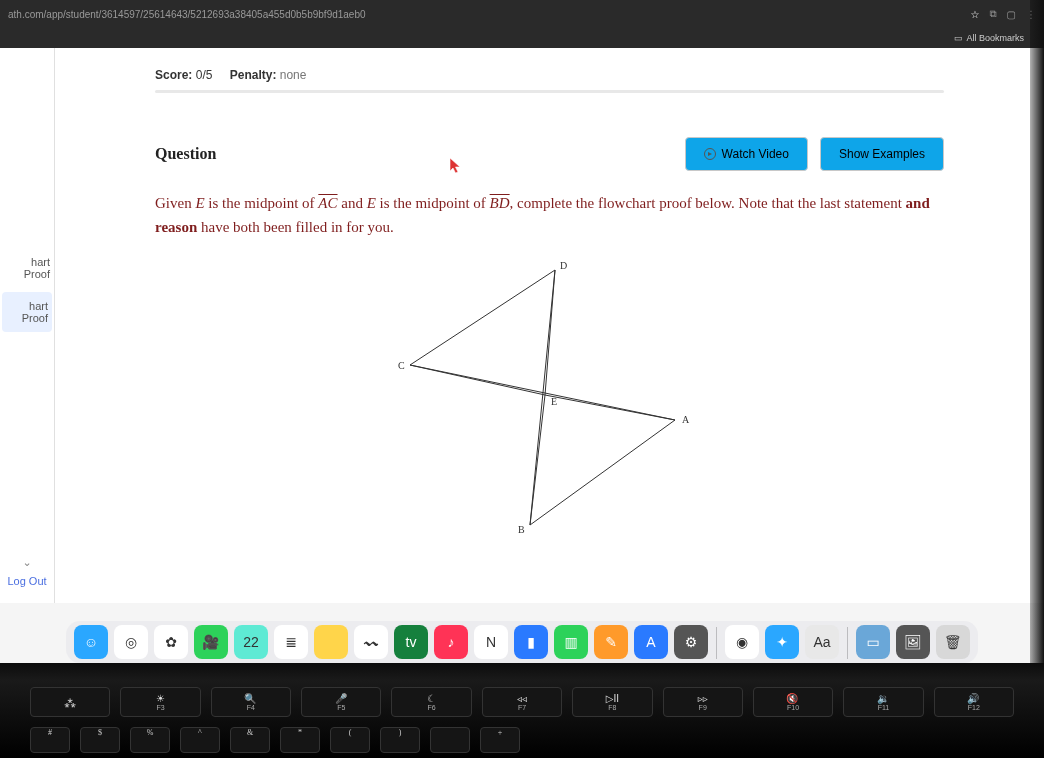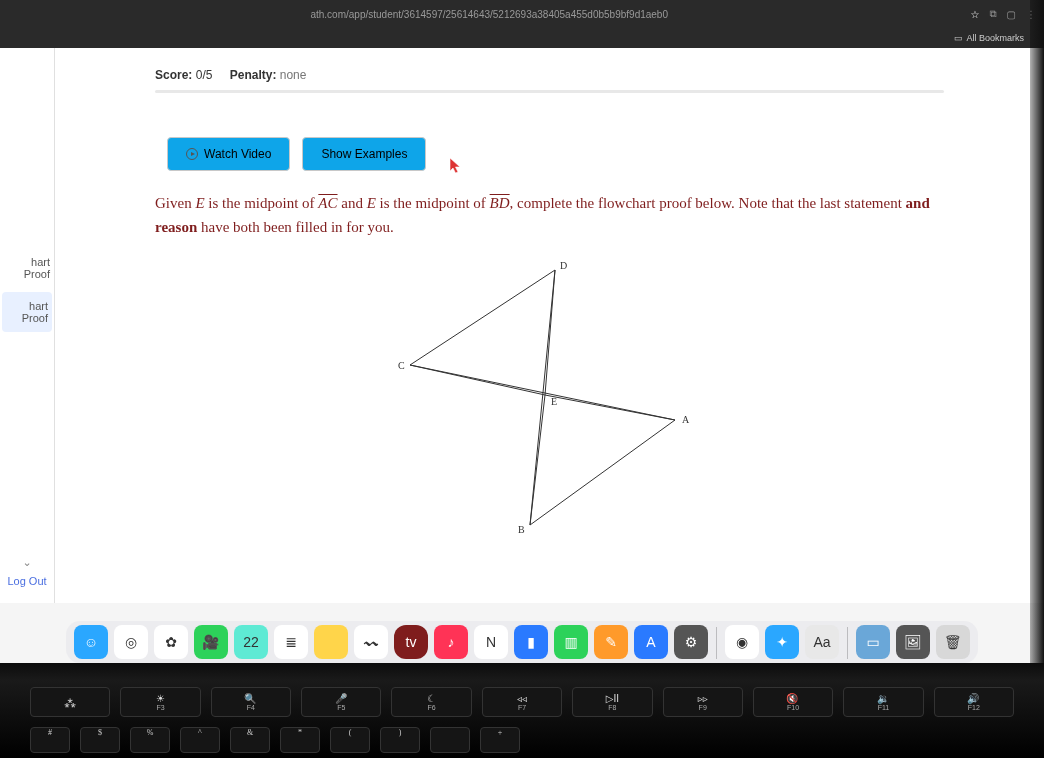--- a/index.html
+++ b/index.html
@@ -14,21 +14,21 @@
 .browser-bar {
   background: #2a2a2a;
   height: 28px;
   display: flex;
   align-items: center;
   padding: 0 8px;
   color: #999;
   font-size: 10px;
   font-family: -apple-system, sans-serif;
 }
-.browser-bar .url { flex: 1; text-align: center; }
+.browser-bar .url { flex: 1; }
 .browser-bar .icon-group { display: flex; gap: 10px; align-items: center; }
 .browser-bar .star { color: #fff; }
 .bookmarks-bar {
   background: #2a2a2a;
   height: 20px;
   display: flex;
   justify-content: flex-end;
   align-items: center;
   padding: 0 20px;
   color: #ccc;
@@ -266,20 +266,21 @@
 
     <div class="score-row">
       <b><span>Score:</span></b>
       <span>0/5</span>
       <span class="penalty-label">Penalty:</span>
       <span class="penalty-val">none</span>
     </div>
     <div class="progress"></div>
 
     <div class="q-header">
+      <span class="q-label">Question</span>
       <button class="btn">
         <span class="play-icon"></span>
         <span>Watch Video</span>
       </button>
       <button class="btn">
         <span>Show Examples</span>
       </button>
     </div>
 
     <p class="prompt">
@@ -313,21 +314,21 @@
 <div class="dock-wrap">
   <div class="dock" id="dock">
       <div class="dock-icon" style="background: rgb(42, 167, 255); color: rgb(255, 255, 255);">☺</div>
       <div class="dock-icon" style="background: rgb(255, 255, 255); color: rgb(51, 51, 51);">◎</div>
       <div class="dock-icon" style="background: rgb(255, 255, 255); color: rgb(51, 51, 51);">✿</div>
       <div class="dock-icon" style="background: rgb(45, 210, 90); color: rgb(255, 255, 255);">🎥</div>
       <div class="dock-icon" style="background: #5eead4; color: rgb(51, 51, 51);">22</div>
       <div class="dock-icon" style="background: rgb(255, 255, 255); color: rgb(51, 51, 51);">≣</div>
       <div class="dock-icon" style="background: rgb(255, 213, 74); color: rgb(51, 51, 51);"> </div>
       <div class="dock-icon" style="background: rgb(255, 255, 255); color: rgb(51, 51, 51);">〰</div>
-      <div class="dock-icon" style="background: #7f1d1d; color: rgb(255, 255, 255); border-radius: 12px;">tv</div>
+      <div class="dock-icon" style="background: #15803d; color: rgb(255, 255, 255);">tv</div>
       <div class="dock-icon" style="background: rgb(255, 51, 86); color: rgb(255, 255, 255);">♪</div>
       <div class="dock-icon" style="background: rgb(255, 255, 255); color: rgb(51, 51, 51);">N</div>
       <div class="dock-icon" style="background: rgb(42, 122, 255); color: rgb(255, 255, 255);">▮</div>
       <div class="dock-icon" style="background: rgb(45, 210, 90); color: rgb(255, 255, 255);">▥</div>
       <div class="dock-icon" style="background: rgb(255, 154, 42); color: rgb(255, 255, 255);">✎</div>
       <div class="dock-icon" style="background: rgb(42, 122, 255); color: rgb(255, 255, 255);">A</div>
       <div class="dock-icon" style="background: rgb(85, 85, 85); color: rgb(255, 255, 255);">⚙</div>
       <div class="dock-sep"></div>
       <div class="dock-icon" style="background: rgb(255, 255, 255); color: rgb(51, 51, 51);">◉</div>
       <div class="dock-icon" style="background: rgb(42, 167, 255); color: rgb(255, 255, 255);">✦</div>

